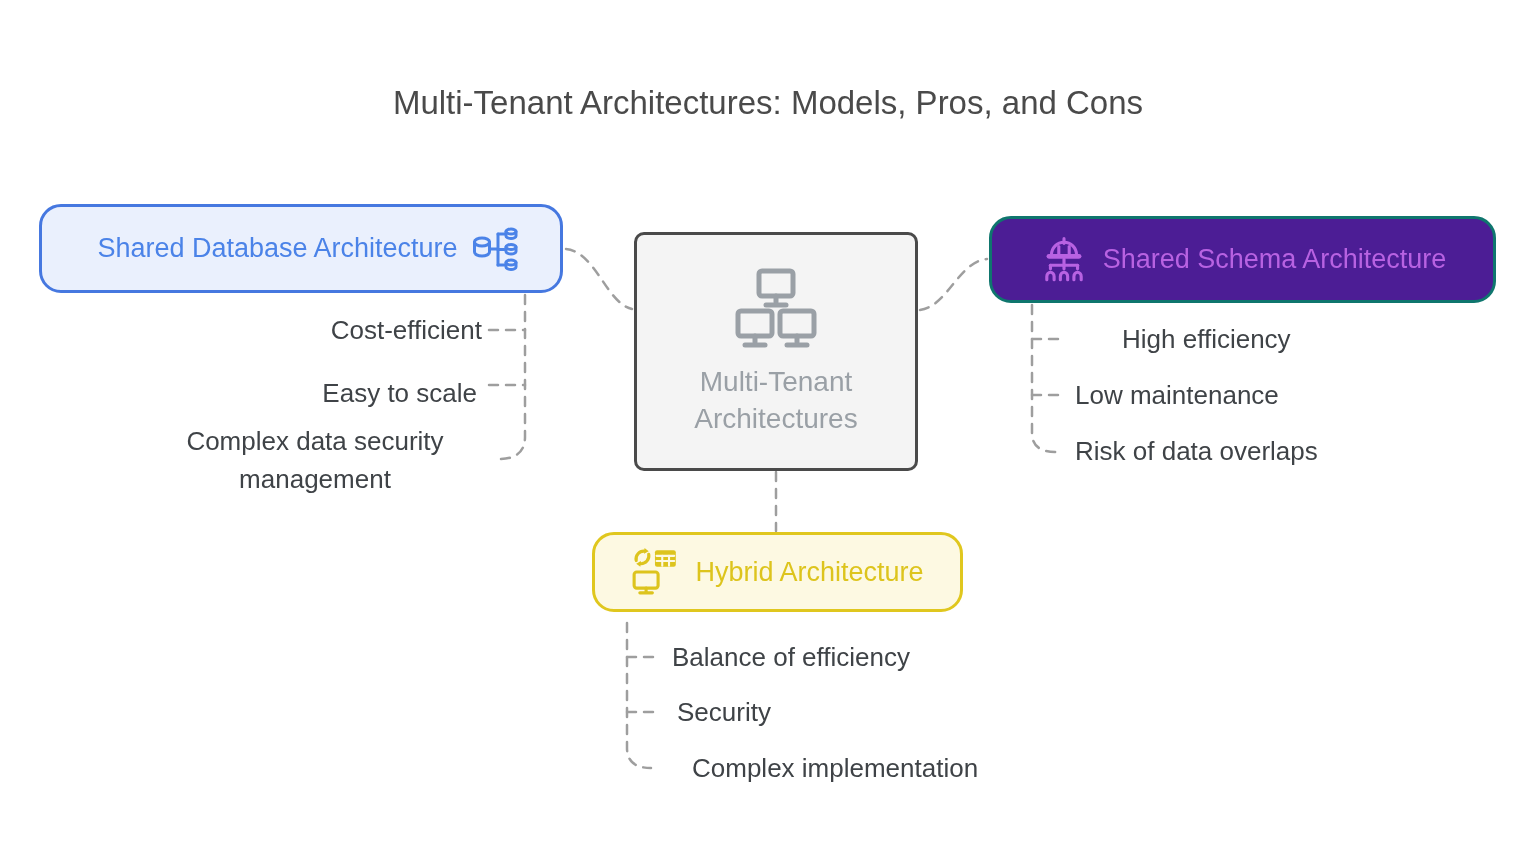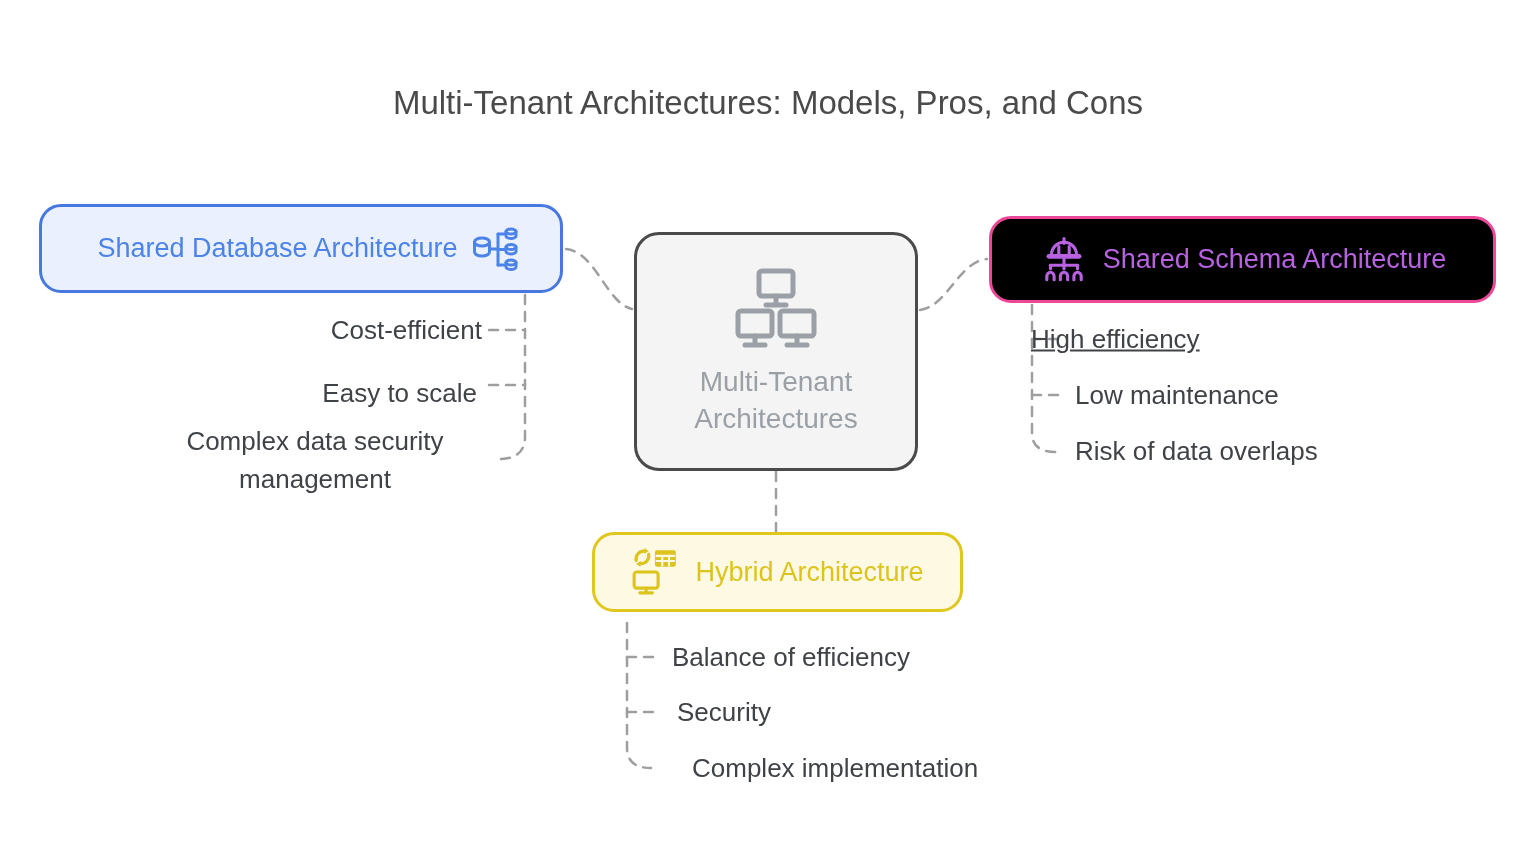--- a/index.html
+++ b/index.html
@@ -42,30 +42,30 @@
     gap: 14px;
     font-size: 27px;
     white-space: nowrap;
   }
   .node-blue {
     left: 39px; top: 204px; width: 524px; height: 89px;
     background: #eaf0fd; border: 3px solid #4678e0; color: #4b83e8; padding-left: 15px;
   }
   .node-purple {
     left: 989px; top: 216px; width: 507px; height: 87px;
-    background: #000000; border: 3px solid #ec4899; color: #b862e2; text-align: right;
+    background: #4c1d95; border: 3px solid #0f766e; color: #b862e2; text-align: right;
   }
   .node-yellow {
     left: 592px; top: 532px; width: 371px; height: 80px;
     background: #fdf9e2; border: 3px solid #e0c71e; color: #ddc41d;
   }
   .node-center {
     left: 634px; top: 232px; width: 284px; height: 239px;
     background: #f4f4f4; border: 3px solid #4a4a4a; color: #9aa0a6;
-    border-radius: 25px;
+    border-radius: 10px;
     flex-direction: column;
     gap: 0;
     font-size: 28px;
     line-height: 37px;
   }
   .node-center .node-icon { margin-bottom: 8px; }
   .item {
     position: absolute;
     font-size: 26px;
     color: #3f4347;
@@ -171,21 +171,21 @@
       <path d="M14.5,39.5 V43.5"></path>
       <path d="M8.5,44 H20.5"></path>
     </svg>
     <span>Hybrid Architecture</span>
   </div>
 
   <div class="item" style="right:1054px; top:330px;">Cost-efficient</div>
   <div class="item" style="right:1059px; top:385px;margin-top:8px;">Easy to scale</div>
   <div class="item item-wrap" style="left:149px; top:460px;">Complex data security management</div>
 
-  <div class="item" style="left:1031px; top:339px;text-decoration:underline;">High efficiency</div>
+  <div class="item" style="left:1122px; top:339px;">High efficiency</div>
   <div class="item" style="left:1075px; top:395px;">Low maintenance</div>
   <div class="item" style="left:1075px; top:451px;">Risk of data overlaps</div>
 
   <div class="item" style="left:672px; top:657px;">Balance of efficiency</div>
   <div class="item" style="left:677px; top:712px;">Security</div>
   <div class="item" style="left:668px; top:768px;margin-left:24px;">Complex implementation</div>
 
 </div>
 
 </body></html>

